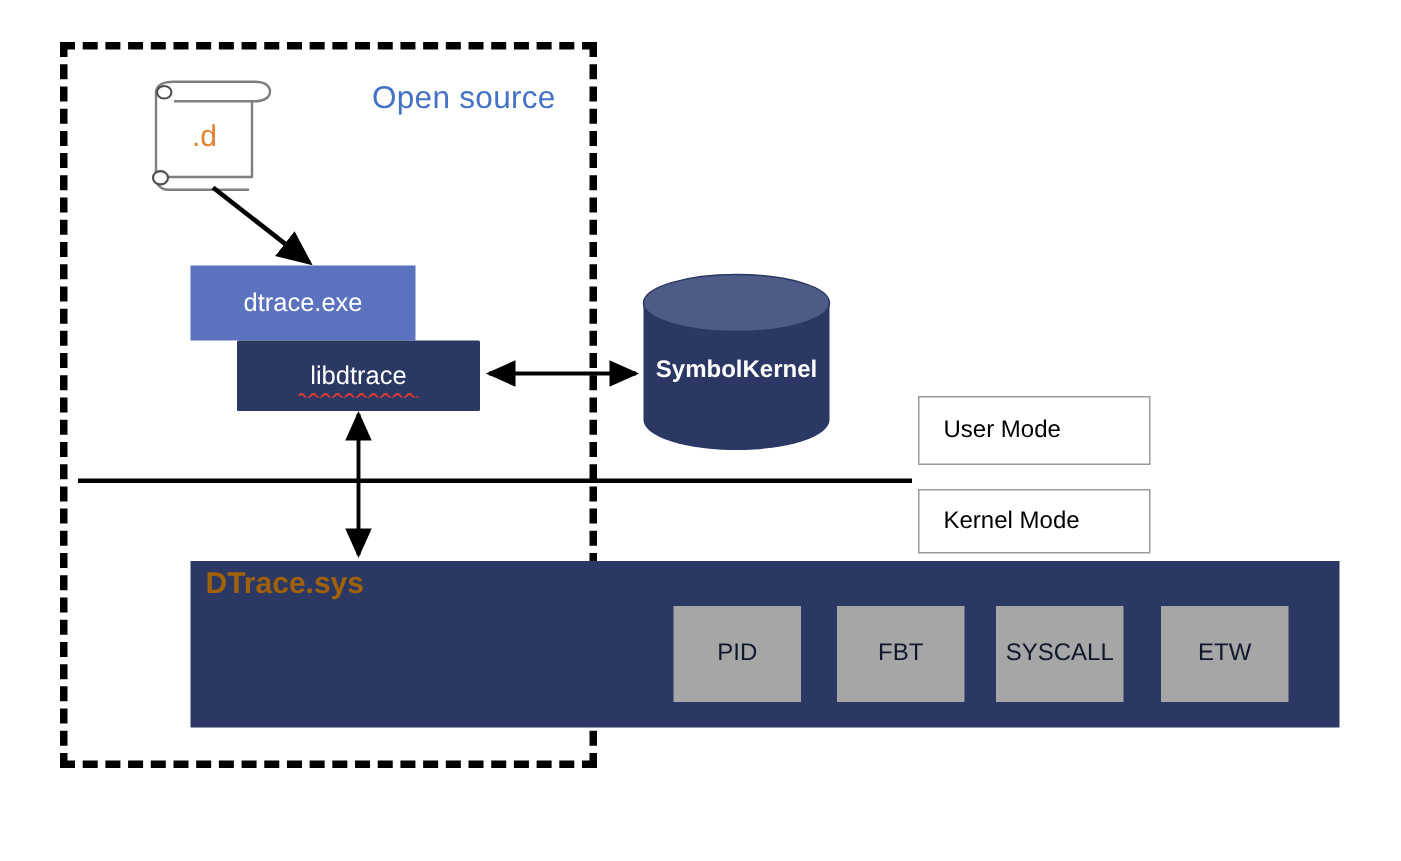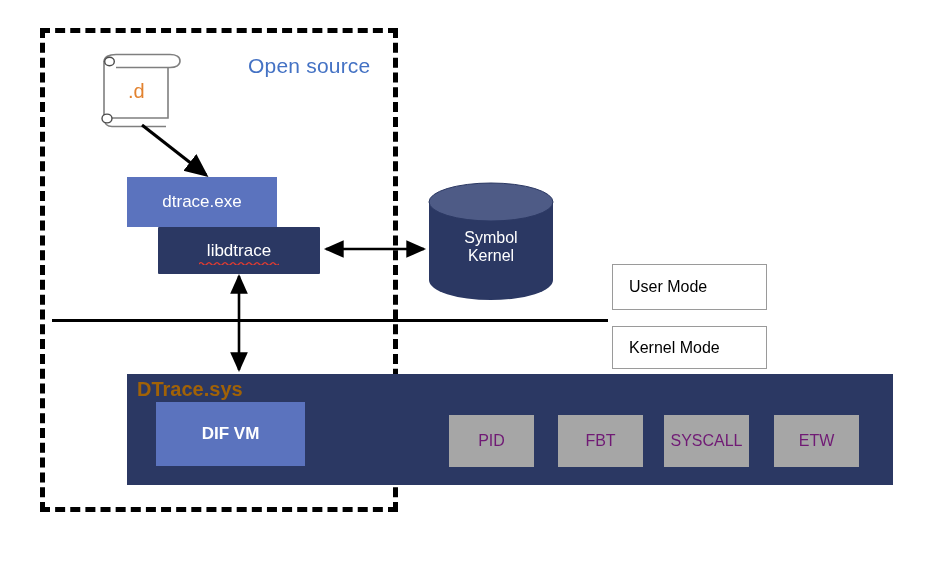--- a/index.html
+++ b/index.html
@@ -125,22 +125,22 @@
     width: 126px;
     height: 118px;
   }
   #symbol-store-label {
     left: 428px;
     top: 224px;
     width: 126px;
     height: 46px;
     color: #ffffff;
     font-size: 16px;
-    font-weight: normal;
-    flex-direction: column;
+    font-weight: bold;
+    flex-direction: row;
     z-index: 3;
   }
 
   
   #mode-divider {
     left: 52px;
     top: 319px;
     width: 556px;
     height: 3px;
     background: #000000;
@@ -195,24 +195,24 @@
   }
   #dif-vm-box .box-text {
     color: #ffffff;
     font-size: 17px;
     font-weight: bold;
   }
 
   
   .provider-box {
     background: #A6A6A6;
-    color: #701a75;
+    color: #0f172a;
     font-size: 16px;
-    height: 52px;
-    top: 415px;
+    height: 64px;
+    top: 404px;
   }
   #provider-pid    { left: 449px; width: 85px; }
   #provider-fbt    { left: 558px; width: 85px; }
   #provider-syscall{ left: 664px; width: 85px; }
   #provider-etw    { left: 774px; width: 85px; align-items: center; }
 </style>
 </head>
 <body>
 
 <div id="canvas">
@@ -296,23 +296,20 @@
   <div class="abs mode-box" id="user-mode-box">
     <span>User Mode</span>
   </div>
   <div class="abs mode-box" id="kernel-mode-box">
     <span>Kernel Mode</span>
   </div>
 
   <div class="abs" id="dtrace-sys-bar"></div>
   <div class="abs" id="dtrace-sys-label">DTrace.sys</div>
 
-  <div class="abs box-center" id="dif-vm-box">
-    <span class="box-text">DIF VM</span>
-  </div>
 
   <div class="abs box-center provider-box" id="provider-pid">
     <span>PID</span>
   </div>
   <div class="abs box-center provider-box" id="provider-fbt">
     <span>FBT</span>
   </div>
   <div class="abs box-center provider-box" id="provider-syscall">
     <span>SYSCALL</span>
   </div>

